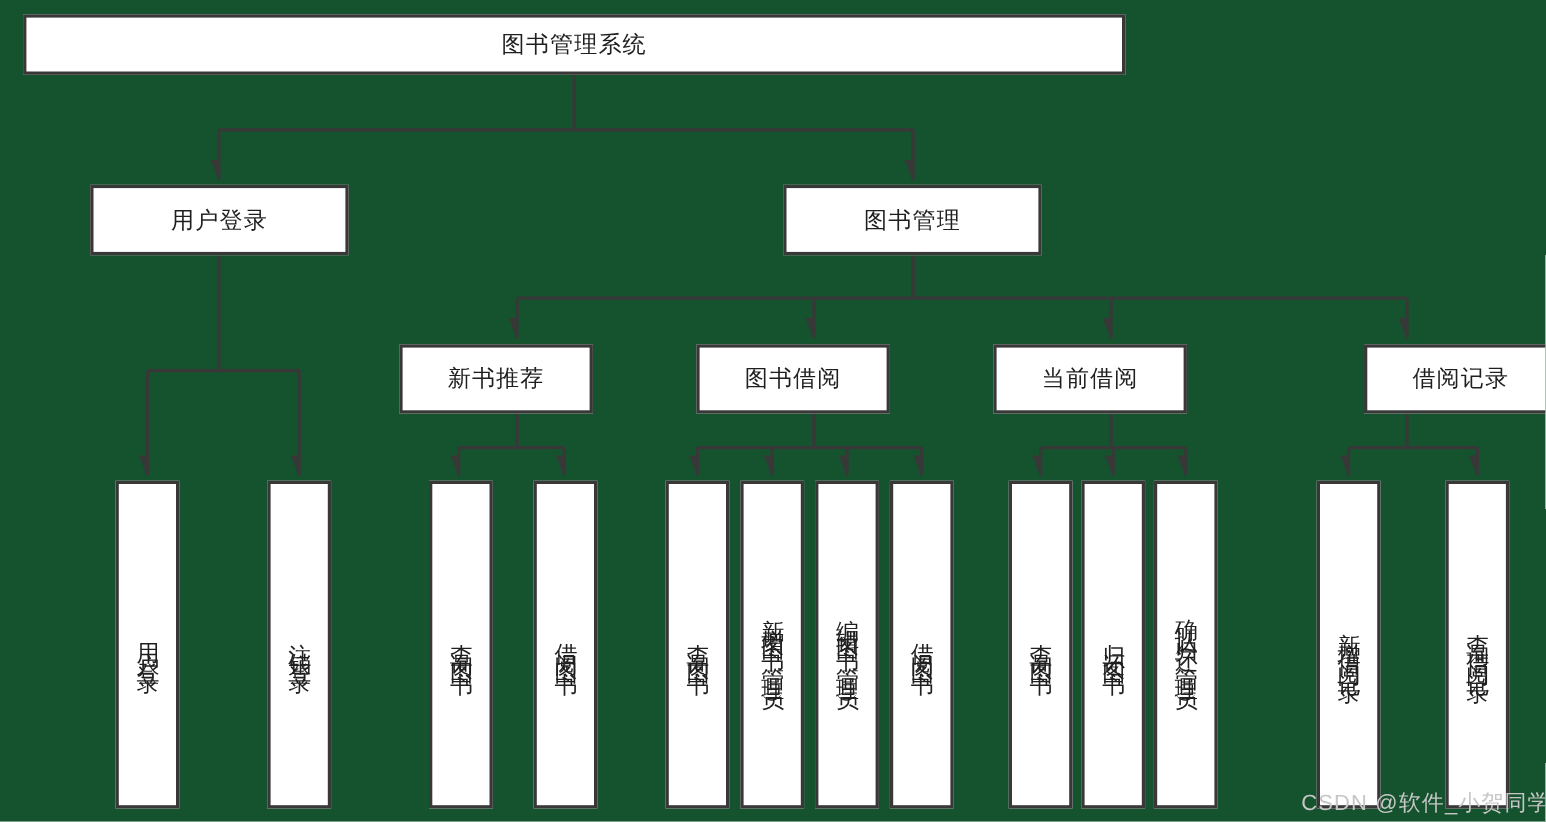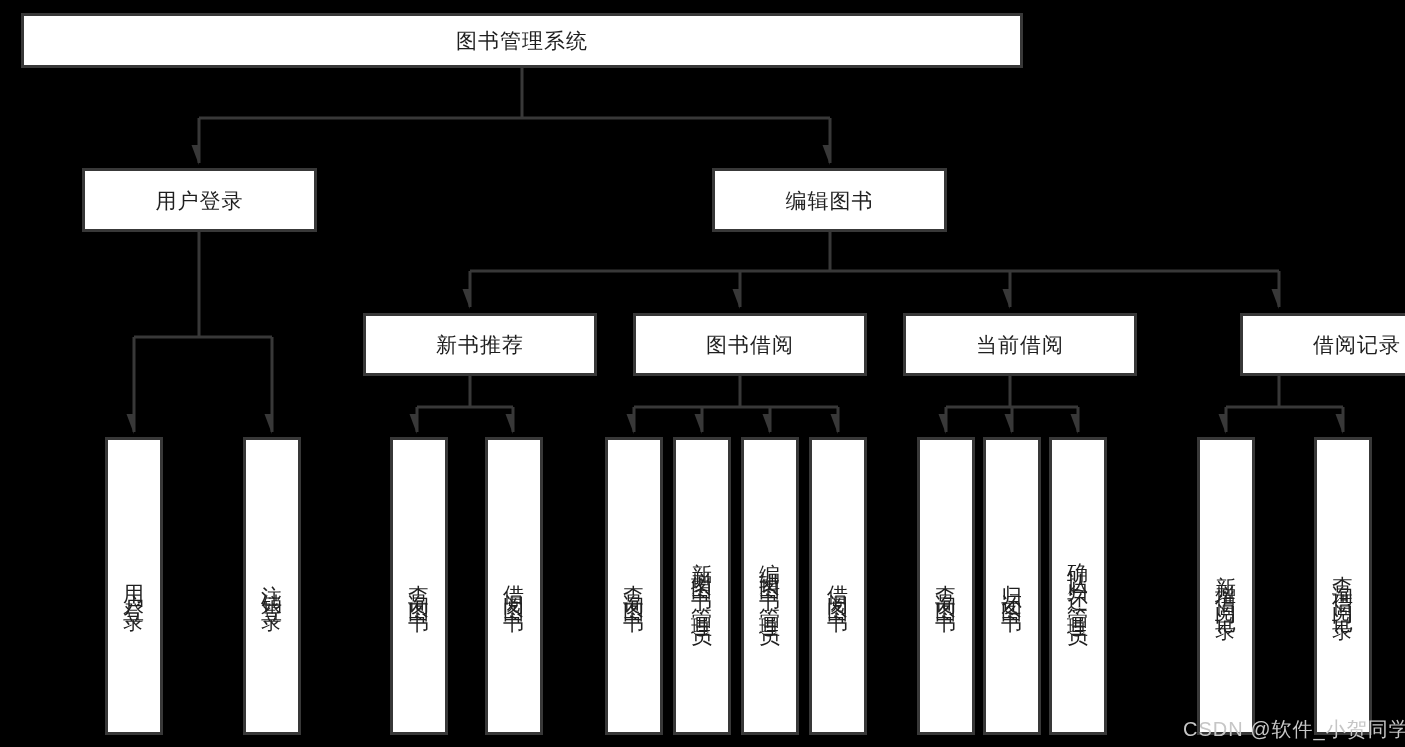--- a/index.html
+++ b/index.html
@@ -5,21 +5,21 @@
   html, body {
     margin: 0;
     padding: 0;
     background: #ffffff;
     font-family: "Liberation Sans", "DejaVu Sans", sans-serif;
   }
   #stage {
     position: relative;
     width: 1405px;
     height: 747px;
-    background: #000000;
+    background: #14532d;
     overflow: hidden;
   }
   #wires {
     position: absolute;
     left: 0;
     top: 0;
     z-index: 0;
     pointer-events: none;
   }
   .box {
@@ -36,21 +36,21 @@
   .hlabel {
     font-size: 21px;
     letter-spacing: 1px;
     white-space: nowrap;
     line-height: 1;
   }
   .root {
     left: 21px; top: 13px; width: 1002px; height: 55px;
   }
   .lvl2 { top: 168px; width: 235px; height: 64px; }
-  .lvl3 { top: 313px; width: 234px; height: 63px; }
+  .lvl3 { top: 313px; width: 176px; height: 63px; }
   .leaf { top: 437px; width: 58px; height: 298px; }
   .vlabel {
     writing-mode: vertical-rl;
     text-orientation: upright;
     font-size: 21px;
     line-height: 1;
     letter-spacing: 9px;
     white-space: nowrap;
   }
   .watermark {
@@ -121,21 +121,21 @@
   </svg>
 
   <div class="box root">
     <span class="hlabel">图书管理系统</span>
   </div>
 
   <div class="box lvl2" style="left:82px;">
     <span class="hlabel">用户登录</span>
   </div>
   <div class="box lvl2" style="left:712px;">
-    <span class="hlabel">编辑图书</span>
+    <span class="hlabel">图书管理</span>
   </div>
 
   <div class="box lvl3" style="left:363px;">
     <span class="hlabel">新书推荐</span>
   </div>
   <div class="box lvl3" style="left:903px;">
     <span class="hlabel">当前借阅</span>
   </div>
   <div class="box lvl3" style="left:633px;">
     <span class="hlabel">图书借阅</span>

